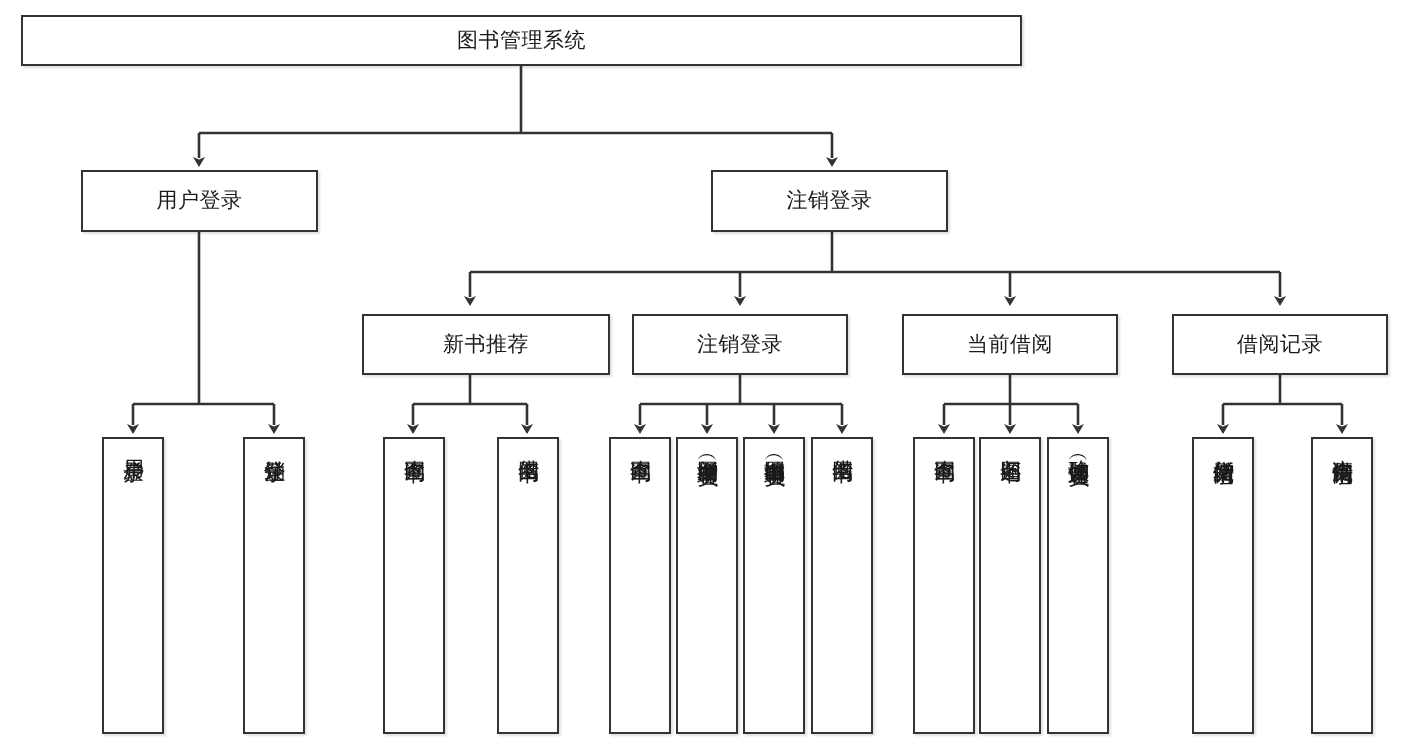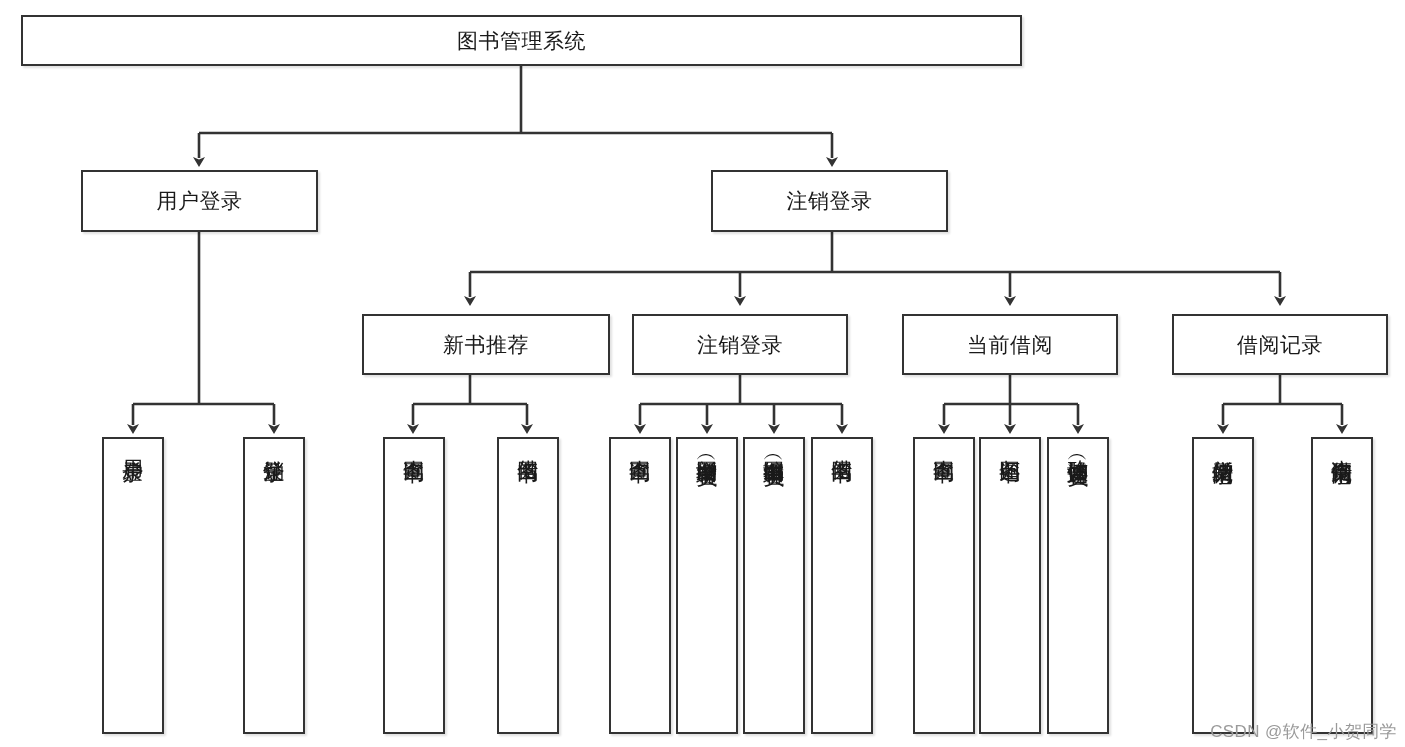--- a/index.html
+++ b/index.html
@@ -9,20 +9,21 @@
   }
   body {
     font-family: "Liberation Sans", "DejaVu Sans", sans-serif;
   }
   #canvas {
     position: relative;
     width: 1405px;
     height: 747px;
     background: #ffffff;
     overflow: hidden;
+    font-family: Liberation Serif, serif;
   }
   #edges {
     position: absolute;
     left: 0;
     top: 0;
     width: 1405px;
     height: 747px;
   }
   .node {
     position: absolute;
@@ -183,14 +184,13 @@
     <span class="label">确认归还（管理员）</span>
   </div>
 
   <div class="node leaf" style="left:1192px; top:437px; width:62px; height:297px;">
     <span class="label">新增借阅记录</span>
   </div>
   <div class="node leaf" style="left:1311px; top:437px; width:62px; height:297px;">
     <span class="label">查询借阅记录</span>
   </div>
 
-  <div id="watermark">CSDN @软件_小贺同学</div>
 </div>
 
 </body></html>

